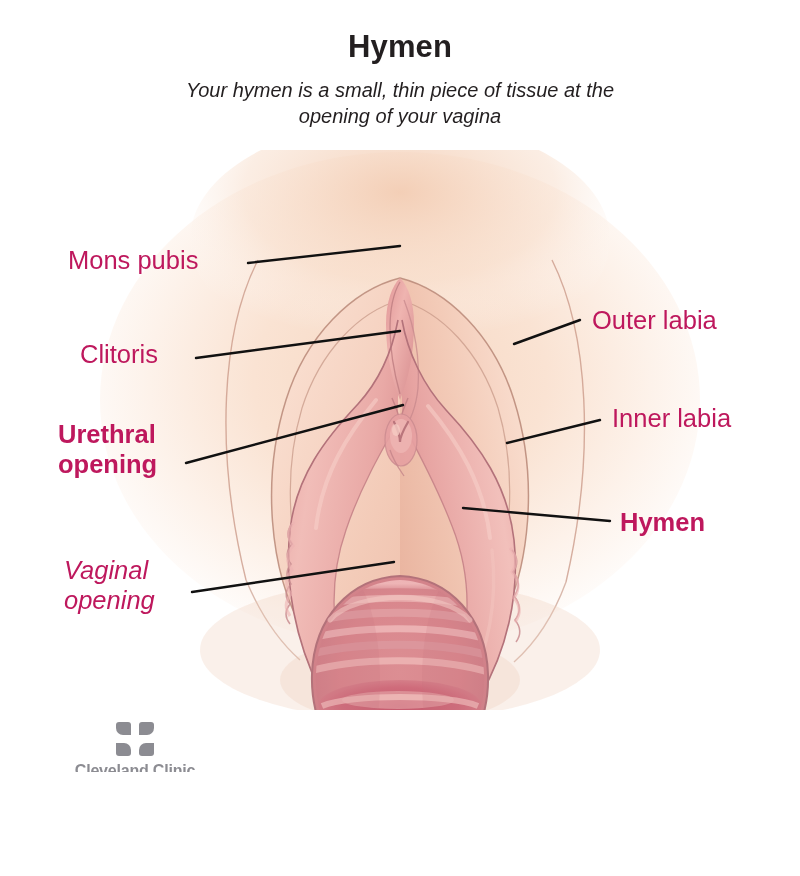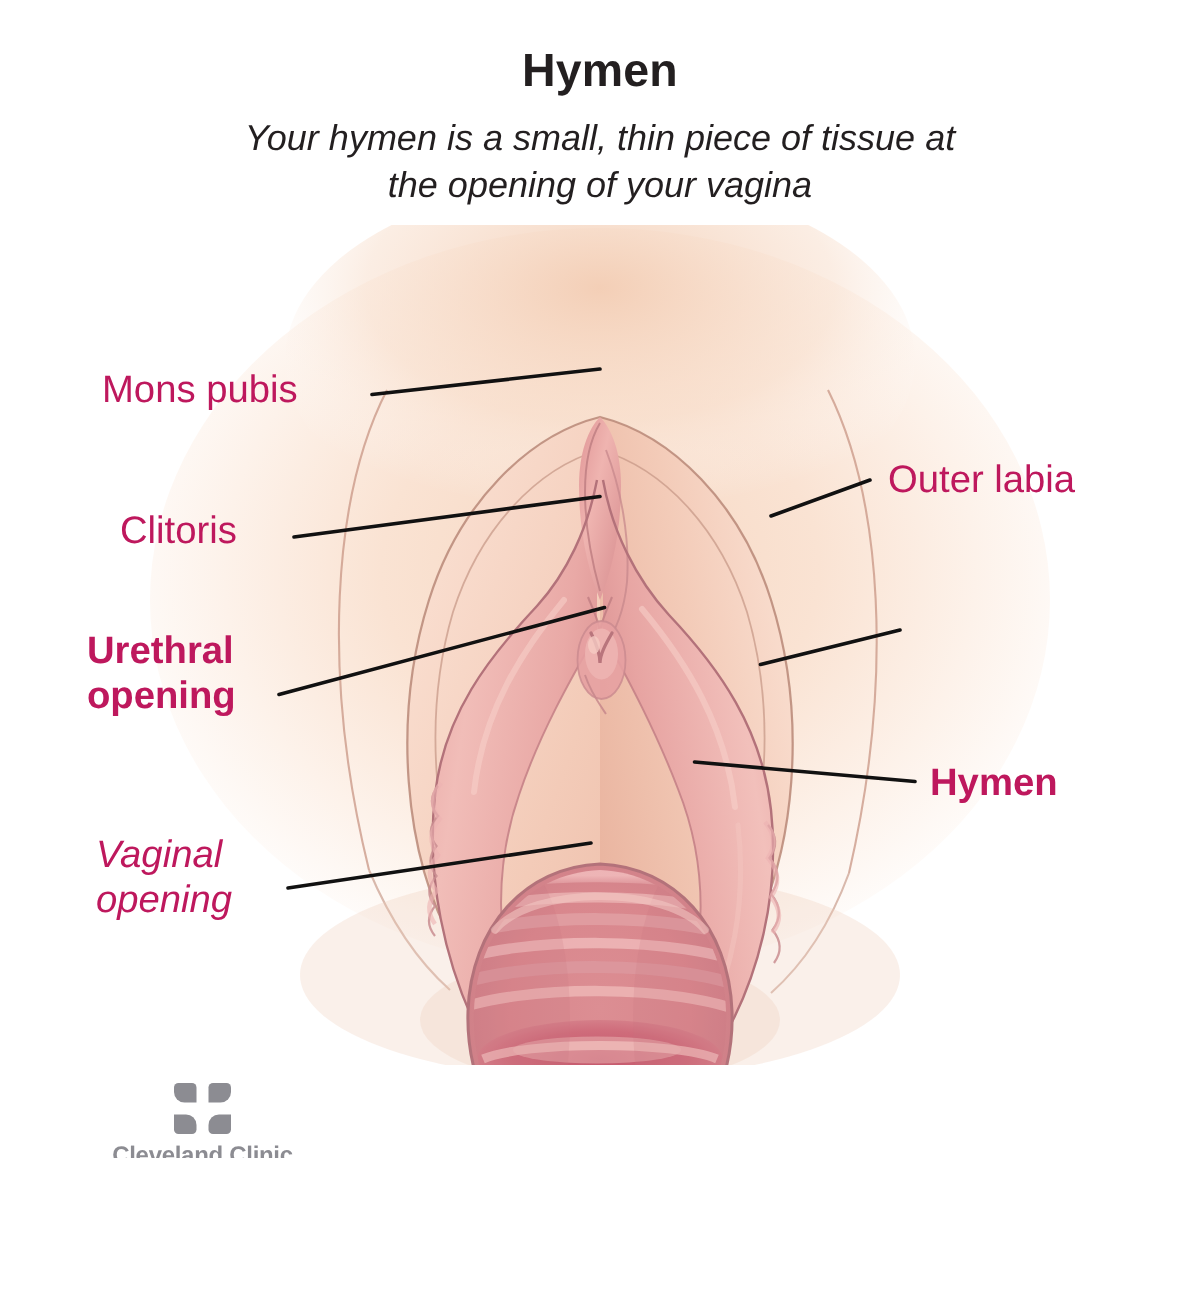--- a/index.html
+++ b/index.html
@@ -30,21 +30,21 @@
   }
   #title {
     font-size: 31px;
     font-weight: bold;
     color: #231f20;
     letter-spacing: 0.1px;
     line-height: 1.1;
   }
   #subtitle {
     margin-top: 14px;
-    font-size: 24px;
+    font-size: 20px;
     font-style: italic;
     color: #231f20;
     line-height: 1.28;
     padding: 0 150px;
   }
 
   
   #stage {
     position: absolute;
     left: 0;
@@ -364,20 +364,21 @@
     <div class="label left" style="left:80px; top:190px;text-align:center;">Clitoris</div>
 
     <div class="label left" style="left:58px; top:270px;font-weight:bold;">Urethral
 opening</div>
 
     <div class="label left" style="left:64px; top:406px;font-style:italic;">Vaginal
 opening</div>
 
     <div class="label right" style="left:592px; top:156px;">Outer labia</div>
 
+    <div class="label right" style="left:612px; top:254px;">Inner labia</div>
 
     <div class="label right bold" style="left:620px; top:358px;">Hymen</div>
   </div>
 
   <div id="footer">
     <div id="cc-mark">
       <i class="tl"></i>
         <i class="tr"></i>
         <i class="bl"></i>
         <i class="br"></i>

